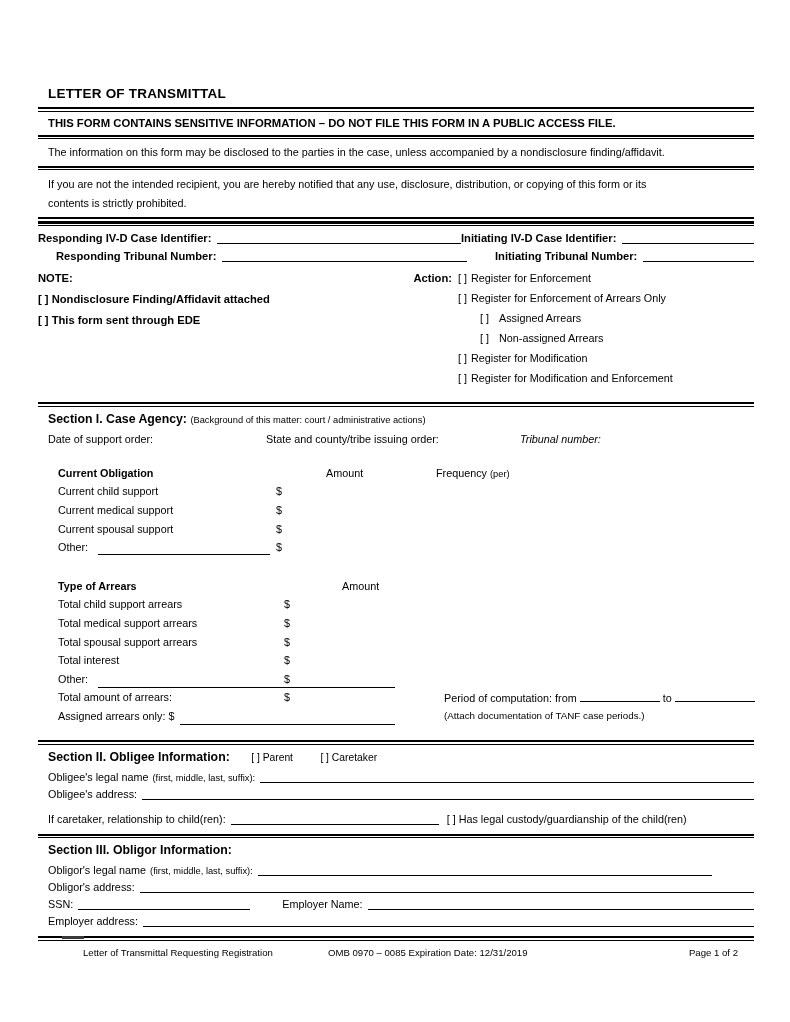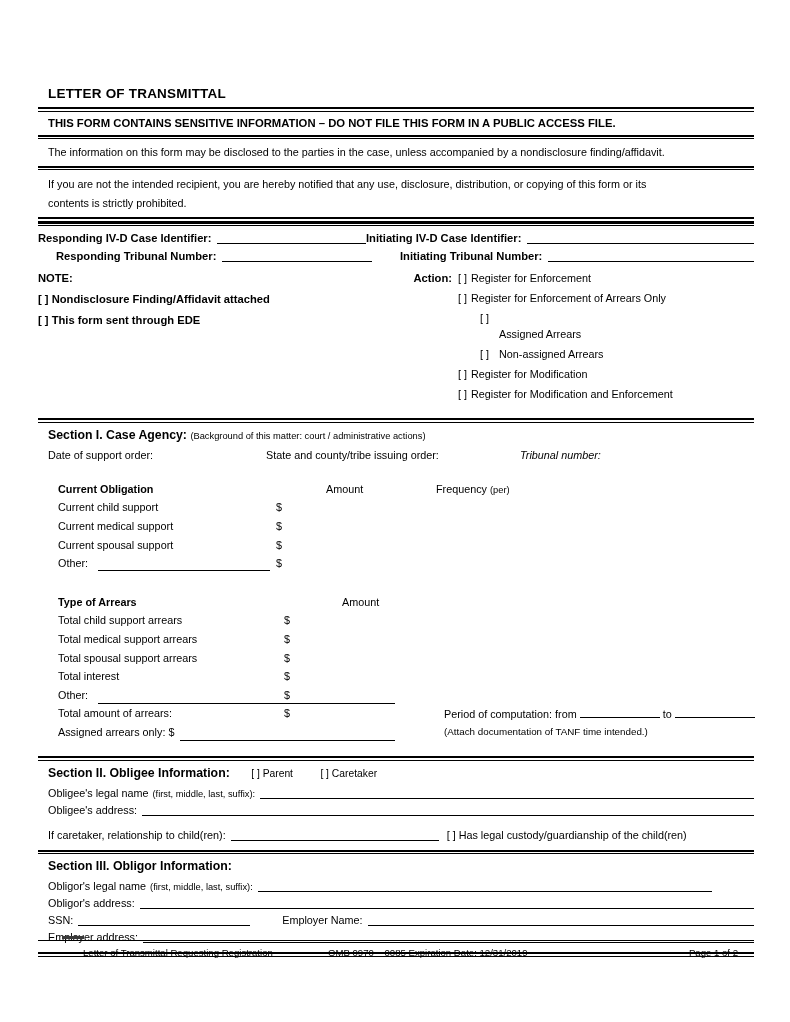--- a/index.html
+++ b/index.html
@@ -65,21 +65,21 @@
   
   .idrow {
     font-size: 11.2px;
     font-weight: bold;
     display: flex;
     align-items: flex-end;
     padding-top: 6px;
     white-space: nowrap;
   }
   .idrow .lbl { }
-  .idrow .col-l { width: 328px; display: flex; align-items: flex-end; }
+  .idrow .col-l { width: 423px; display: flex; align-items: flex-end; }
   .idrow .col-r { flex: 1; display: flex; align-items: flex-end; }
   .flexline {
     flex: 1;
     border-bottom: 1.3px solid #000;
     height: 11px;
     margin-left: 6px;
   }
 
   
   .na {
@@ -280,21 +280,21 @@
           <span class="alabel">Action:</span>
           <span class="box">[  ]</span>
           <span>Register for Enforcement</span>
         </div>
         <div class="arow ind1">
           <span class="box">[  ]</span>
           <span>Register for Enforcement of Arrears Only</span>
         </div>
         <div class="arow ind2">
           <span class="box">[   ]</span>
-          <span style="padding-left:6px;margin-top:16px;">Assigned Arrears</span>
+          <span style="padding-left:6px;">Assigned Arrears</span>
         </div>
         <div class="arow ind2">
           <span class="box">[   ]</span>
           <span style="padding-left:6px;">Non-assigned Arrears</span>
         </div>
         <div class="arow ind1">
           <span class="box">[  ]</span>
           <span>Register for Modification</span>
         </div>
         <div class="arow ind1">
@@ -389,21 +389,21 @@
         <span class="period-wrap">
           <span>Period of computation: from</span>
           <span class="dash" style="width:80px;"></span>
           <span>to</span>
           <span class="dash" style="width:80px;"></span>
         </span>
       </div>
       <div class="mrow">
         <span class="nm">Assigned arrears only: $</span>
         <span class="otherline" style="left:132px;width:215px;top:14px;"></span>
-        <span class="period-wrap" style="font-size:9.8px;">(Attach documentation of TANF time intended.)</span>
+        <span class="period-wrap" style="font-size:9.8px;">(Attach documentation of TANF case periods.)</span>
       </div>
     </div>
 
     <div style="height:12px;"></div>
     <div class="rule-double"></div>
 
     <div class="sec-head">
       <span>Section II. Obligee Information:</span>
       <span class="chk" style="padding-left:18px;"><span>[ ]</span> <span>Parent</span></span>
       <span class="chk" style="padding-left:24px;"><span>[ ]</span> <span>Caretaker</span></span>

